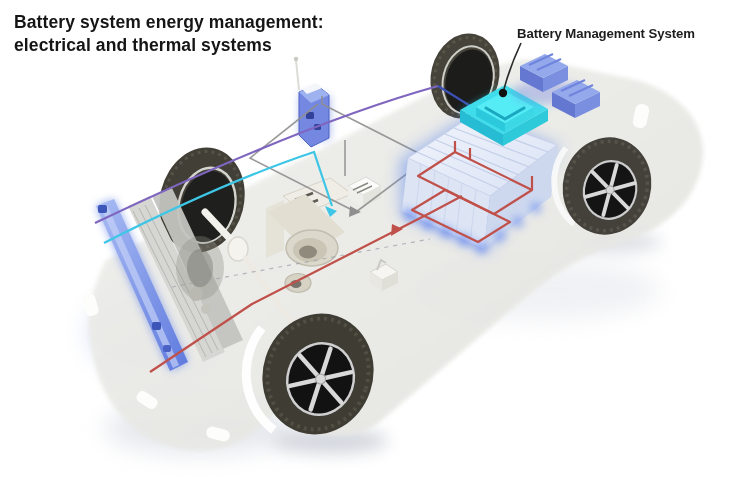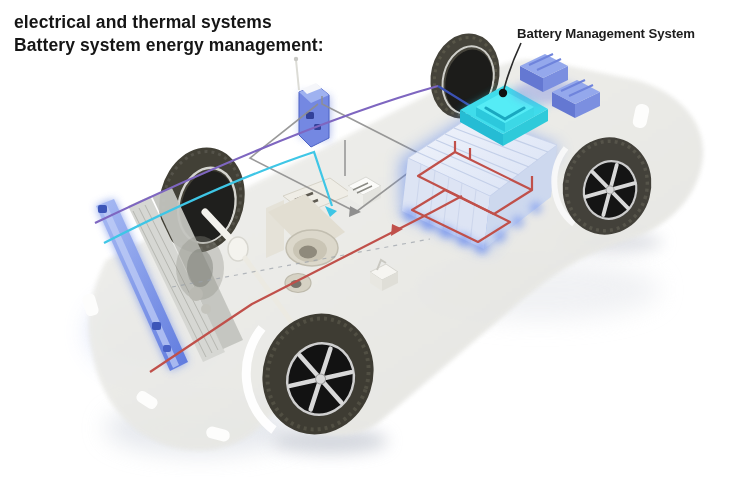--- a/index.html
+++ b/index.html
@@ -265,19 +265,19 @@
     </g>
   </g>
 
   <g>
     <path d="M521,43 C514,58 508,74 504,89" stroke="#2a2a2a" stroke-width="1.6" fill="none"></path>
     <circle cx="503" cy="93" r="4.2" fill="#111111"></circle>
   </g>
 </svg>
 
 <div class="title-block">
+  <div>Battery system energy management:</div>
   <div>electrical and thermal systems</div>
-  <div>Battery system energy management:</div>
 </div>
 
 <div class="callout-label">Battery Management System</div>
 
 </div>
 
 </body></html>

